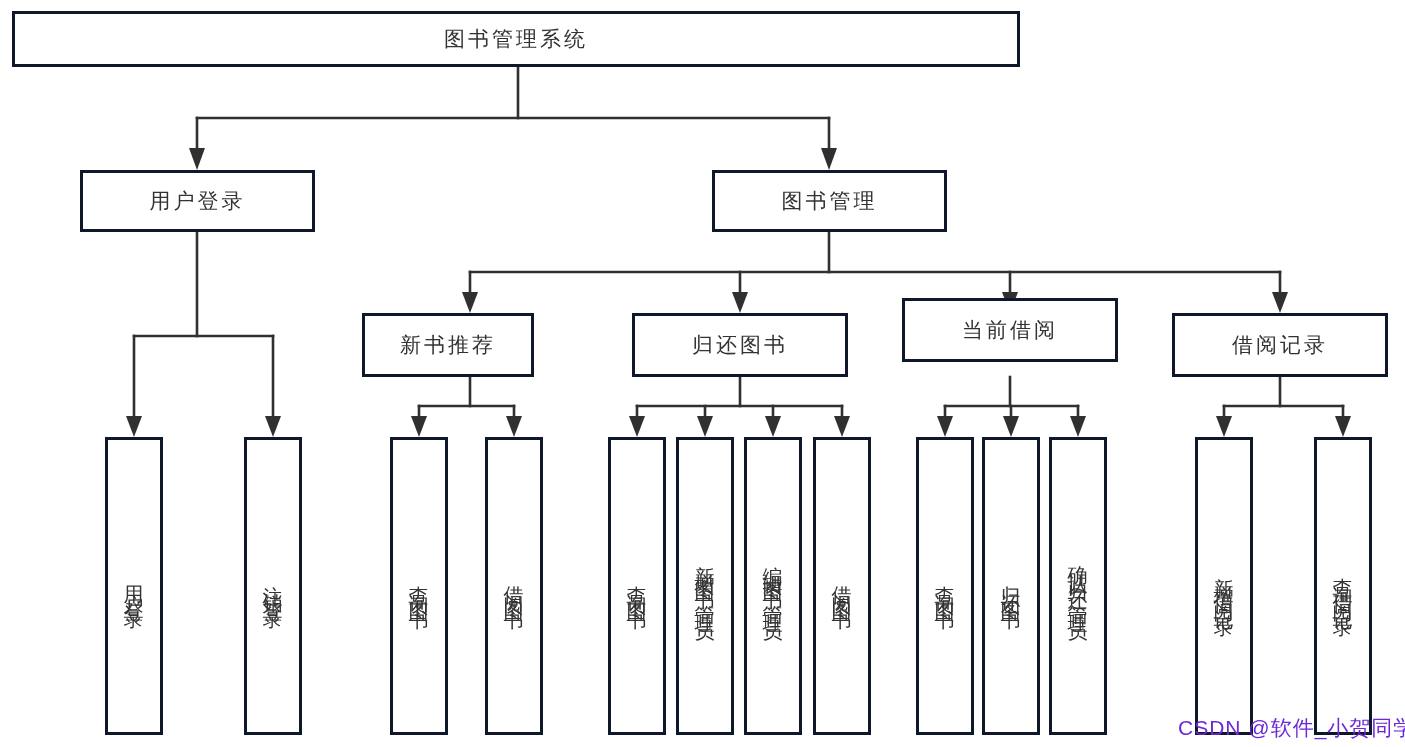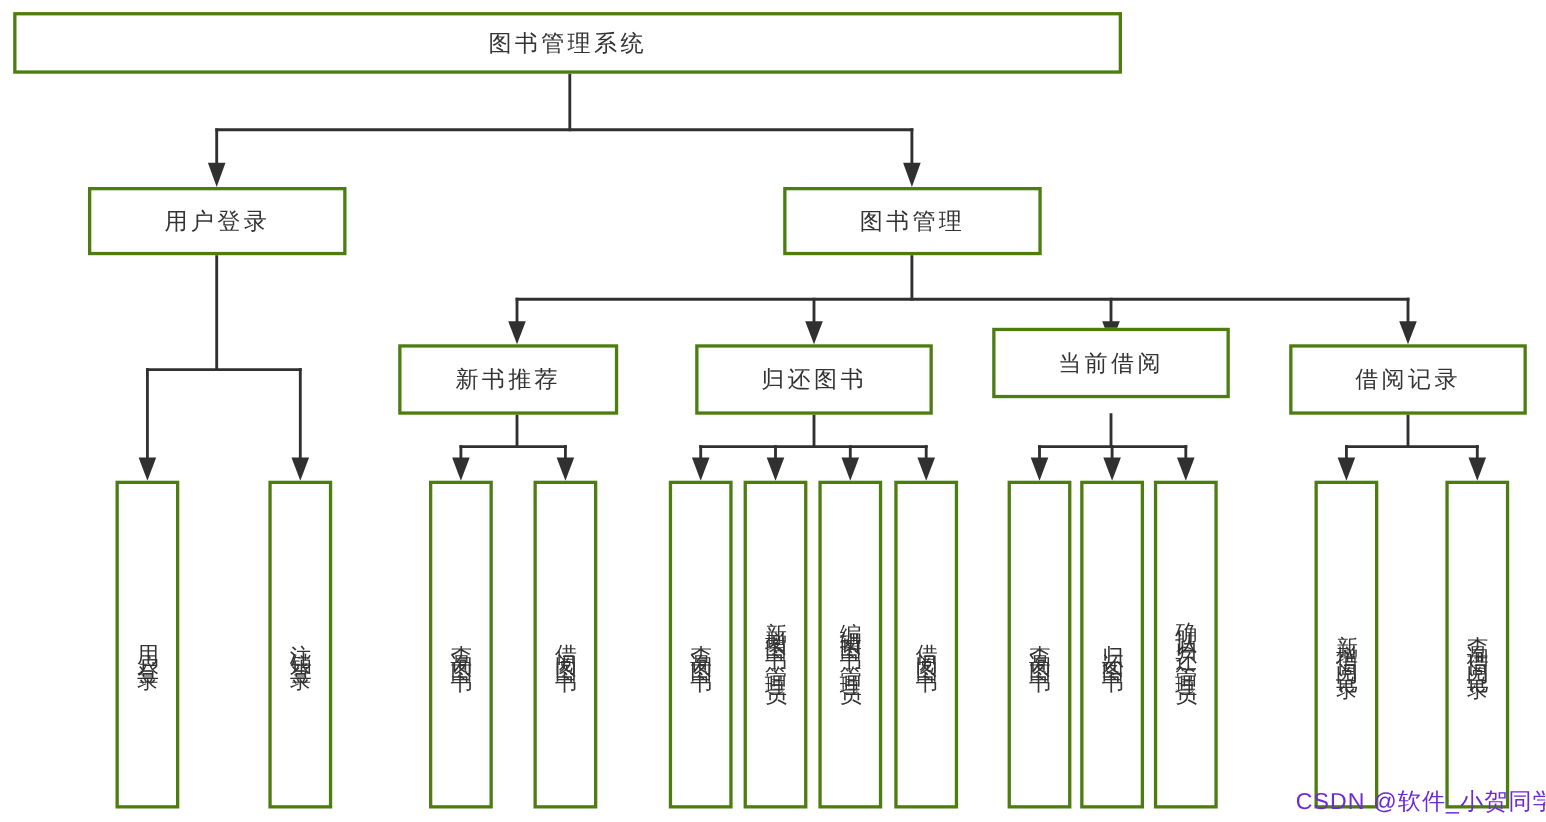--- a/index.html
+++ b/index.html
@@ -14,21 +14,21 @@
   }
   .connectors {
     position: absolute;
     left: 0; top: 0;
     width: 1405px; height: 747px;
     pointer-events: none;
   }
   .node {
     position: absolute;
     box-sizing: border-box;
-    border: 3px solid #4d7c0f;
+    border: 3px solid #0f172a;
     background: #ffffff;
     display: flex;
     align-items: center;
     justify-content: center;
     text-align: center;
   }
   .h-node {
     font-size: 21px;
     letter-spacing: 3px;
     font-weight: 400;
@@ -130,21 +130,21 @@
       <polygon points="1216,416 1232,416 1224,437"></polygon>
       <polygon points="1335,416 1351,416 1343,437"></polygon>
     </g>
   </svg>
 
   <div class="node h-node" style="left:12px; top:11px; width:1008px; height:56px;">图书管理系统</div>
 
   <div class="node h-node" style="left:80px; top:170px; width:235px; height:62px;">用户登录</div>
   <div class="node h-node" style="left:712px; top:170px; width:235px; height:62px;font-family:Liberation Serif, serif;">图书管理</div>
 
-  <div class="node h-node" style="left:362px; top:313px; width:200px; height:64px;">新书推荐</div>
+  <div class="node h-node" style="left:362px; top:313px; width:172px; height:64px;">新书推荐</div>
   <div class="node h-node" style="left:632px; top:313px; width:216px; height:64px;">归还图书</div>
   <div class="node h-node" style="left:902px; top:298px; width:216px; height:64px;">当前借阅</div>
   <div class="node h-node" style="left:1172px; top:313px; width:216px; height:64px;">借阅记录</div>
 
   <div class="node v-node" style="left:105px; top:437px; width:58px; height:298px;">
     <span>用户登录</span>
   </div>
   <div class="node v-node" style="left:244px; top:437px; width:58px; height:298px;">
     <span>注销登录</span>
   </div>

